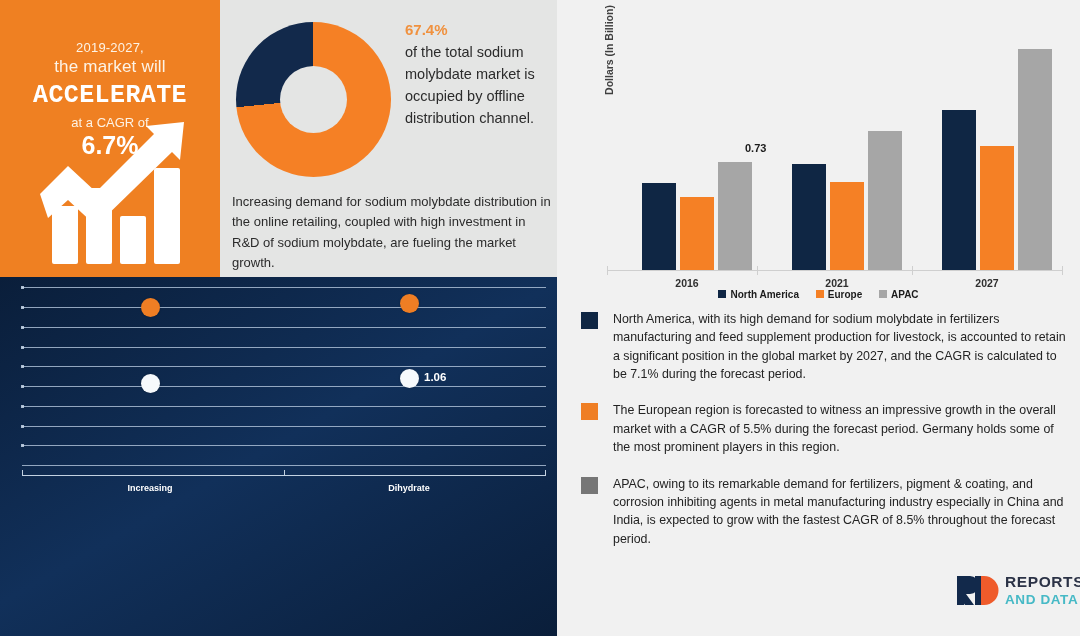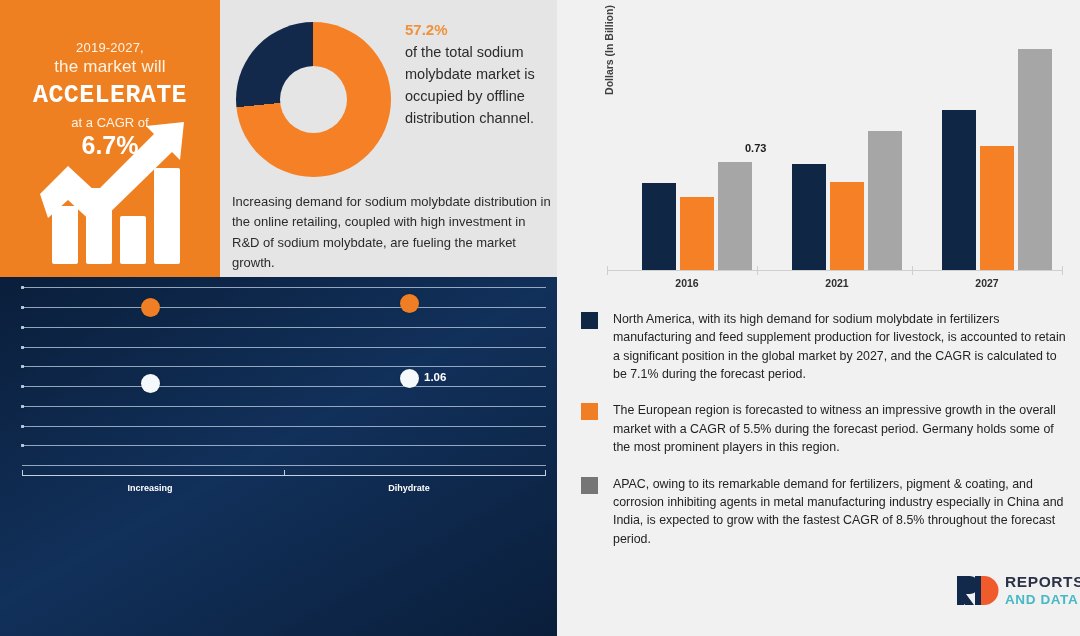--- a/index.html
+++ b/index.html
@@ -109,21 +109,21 @@
         </svg>
       </div>
     </div>
 
     <div class="donut-panel">
       <div class="donut-wrap">
         <div class="donut"></div>
         <div class="donut-hole"></div>
       </div>
       <div class="donut-copy">
-        <div class="donut-pct">57.2%</div>
+        <div class="donut-pct">67.4%</div>
         <div class="donut-lede">of the total sodium molybdate market is occupied by offline distribution channel.</div>
       </div>
       <div class="donut-foot">Increasing demand for sodium molybdate distribution in the online retailing, coupled with high investment in R&amp;D of sodium molybdate, are fueling the market growth.</div>
     </div>
 
     <div class="navy-panel">
       <div class="dot-chart">
         <div class="gridline" style="top:10px"></div>
         <div class="gridtick" style="top:9px"></div>
         <div class="gridline" style="top:30px"></div>
@@ -184,20 +184,25 @@
       <div class="grp-sep" style="left:200px"></div>
       <div class="grp-sep" style="left:355px"></div>
       <div class="grp-sep" style="left:505px"></div>
 
       <div class="bar-value" style="left:188px;top:142px">0.73</div>
 
       <div class="xtick" style="left:90px">2016</div>
       <div class="xtick" style="left:240px">2021</div>
       <div class="xtick" style="left:390px">2027</div>
 
+      <div class="bar-legend">
+        <span class="key"><span class="lg-sq na"></span><span>North America</span></span>
+        <span class="key"><span class="lg-sq eu"></span><span>Europe</span></span>
+        <span class="key"><span class="lg-sq ap"></span><span>APAC</span></span>
+      </div>
     </div>
 
     <div class="notes">
       <div class="note">
         <span class="swatch na"></span>
         <span>North America, with its high demand for sodium molybdate in fertilizers manufacturing and feed supplement production for livestock, is accounted to retain a significant position in the global market by 2027, and the CAGR is calculated to be 7.1% during the forecast period.</span>
       </div>
       <div class="note">
         <span class="swatch eu"></span>
         <span>The European region is forecasted to witness an impressive growth in the overall market with a CAGR of 5.5% during the forecast period. Germany holds some of the most prominent players in this region.</span>

